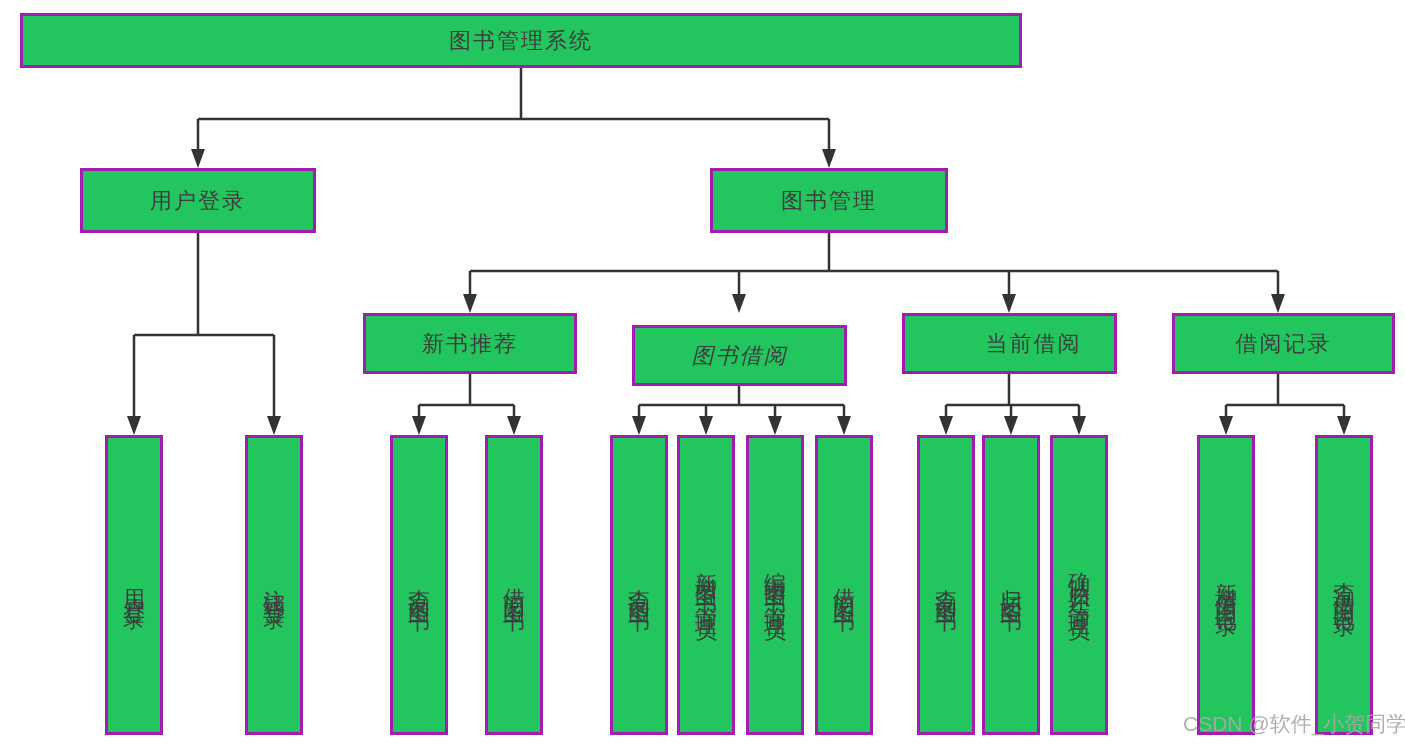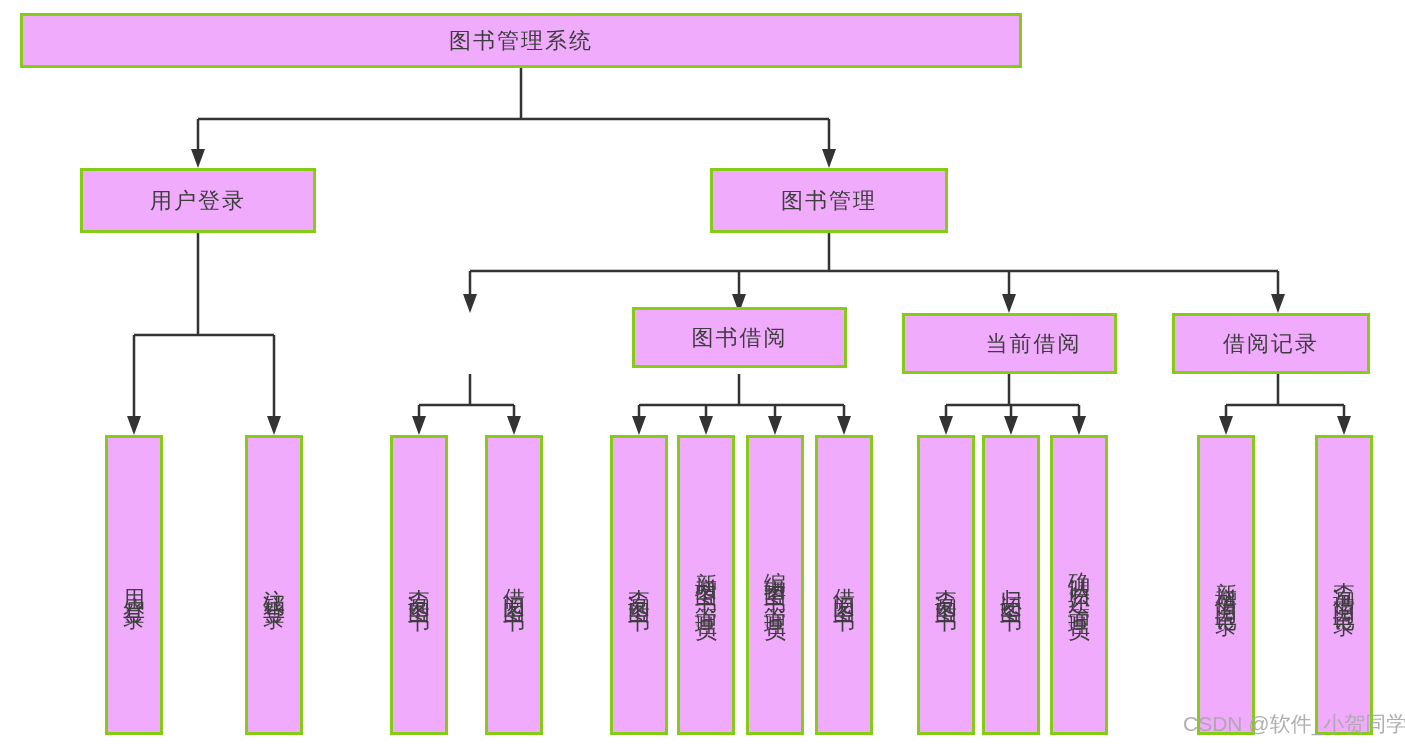--- a/index.html
+++ b/index.html
@@ -8,22 +8,22 @@
   .canvas {
     position: relative;
     width: 1405px;
     height: 747px;
     background: #ffffff;
     overflow: hidden;
   }
   svg.connectors { position: absolute; left: 0; top: 0; z-index: 1; }
   .box {
     position: absolute;
-    border: 3px solid #84cc16;
-    background: #f0abfc;
+    border: 3px solid #a21caf;
+    background: #22c55e;
     color: #3d3d3d;
     display: flex;
     align-items: center;
     justify-content: center;
     z-index: 2;
   }
   .box.h { font-size: 22px; letter-spacing: 2px; }
   .box.v {
     writing-mode: vertical-rl;
     text-orientation: mixed;
@@ -84,23 +84,24 @@
       <polygon points="1219,416 1233,416 1226,435"></polygon>
       <polygon points="1337,416 1351,416 1344,435"></polygon>
     </g>
   </svg>
 
   <div class="box h" style="left:20px; top:13px; width:1002px; height:55px;">图书管理系统</div>
 
   <div class="box h" style="left:80px; top:168px; width:236px; height:65px;">用户登录</div>
   <div class="box h" style="left:710px; top:168px; width:238px; height:65px;text-align:center;">图书管理</div>
 
-  <div class="box h" style="left:632px; top:307px; width:215px; height:61px;">图书借阅</div>
+  <div class="box h" style="left:363px; top:313px; width:214px; height:61px;">新书推荐</div>
+  <div class="box h" style="left:632px; top:325px; width:215px; height:61px;font-style:italic;">图书借阅</div>
   <div class="box h" style="left:902px; top:313px; width:215px; height:61px;padding-left:48px;">当前借阅</div>
-  <div class="box h" style="left:1172px; top:313px; width:198px; height:61px;">借阅记录</div>
+  <div class="box h" style="left:1172px; top:313px; width:223px; height:61px;">借阅记录</div>
 
   <div class="box v" style="left:105px; top:435px; width:58px; height:300px;">用户登录</div>
   <div class="box v" style="left:245px; top:435px; width:58px; height:300px;">注销登录</div>
 
   <div class="box v" style="left:390px; top:435px; width:58px; height:300px;">查询图书</div>
   <div class="box v" style="left:485px; top:435px; width:58px; height:300px;">借阅图书</div>
 
   <div class="box v" style="left:610px; top:435px; width:58px; height:300px;">查询图书</div>
   <div class="box v" style="left:677px; top:435px; width:58px; height:300px;">新增图书（管理员）</div>
   <div class="box v" style="left:746px; top:435px; width:58px; height:300px;">编辑图书（管理员）</div>

